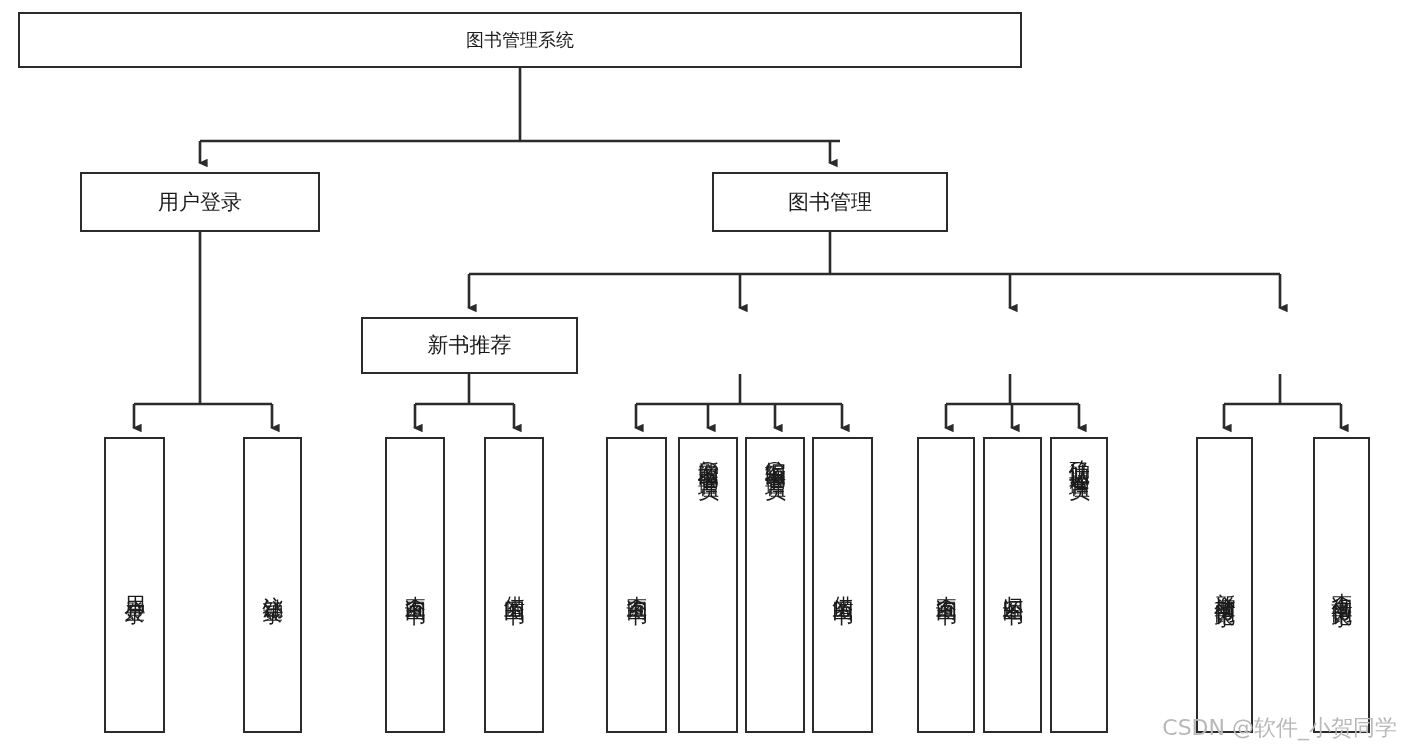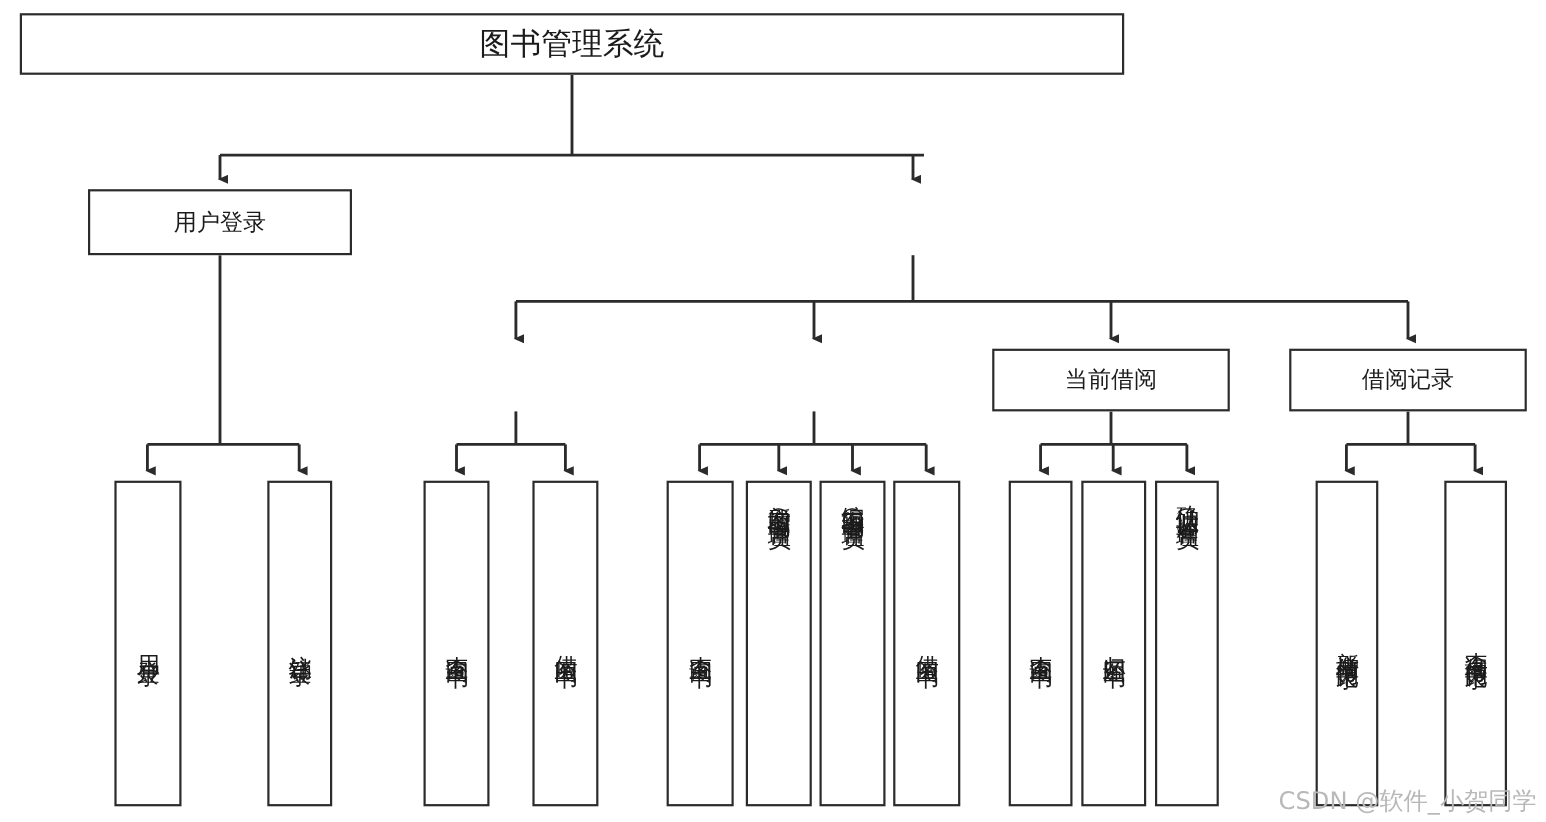--- a/index.html
+++ b/index.html
@@ -36,21 +36,21 @@
     color: #1b1b1b;
     z-index: 2;
   }
   .node .label {
     display: block;
     text-align: center;
     line-height: 1.05;
   }
   
   .node.root {
-    font-size: 28px;
+    font-size: 18px;
   }
   
   .node.h-node {
     font-size: 21px;
   }
   
   .node.leaf {
     align-items: center;
     justify-content: center;
     padding: 4px 0;
@@ -132,26 +132,26 @@
     </g>
   </svg>
 
   <div class="node root" style="left:18px; top:12px; width:1004px; height:56px;">
     <span class="label">图书管理系统</span>
   </div>
 
   <div class="node h-node" style="left:80px; top:172px; width:240px; height:60px;">
     <span class="label">用户登录</span>
   </div>
+  <div class="node h-node" style="left:712px; top:172px; width:236px; height:60px;">
+    <span class="label">图书管理</span>
+  </div>
 
-  <div class="node h-node" style="left:902px; top:317px; width:216px; height:57px;">
-    <span class="label">当前借阅</span>
-  </div>
-  <div class="node h-node" style="left:1172px; top:317px; width:216px; height:57px;">
-    <span class="label">借阅记录</span>
+  <div class="node h-node" style="left:361px; top:317px; width:217px; height:57px;">
+    <span class="label">新书推荐</span>
   </div>
 
   <div class="node leaf" style="left:104px; top:437px; width:61px; height:296px;">
     <span class="label">用户登录</span>
   </div>
   <div class="node leaf" style="left:243px; top:437px; width:59px; height:296px;">
     <span class="label">注销登录</span>
   </div>
 
   <div class="node leaf" style="left:385px; top:437px; width:60px; height:296px;">

